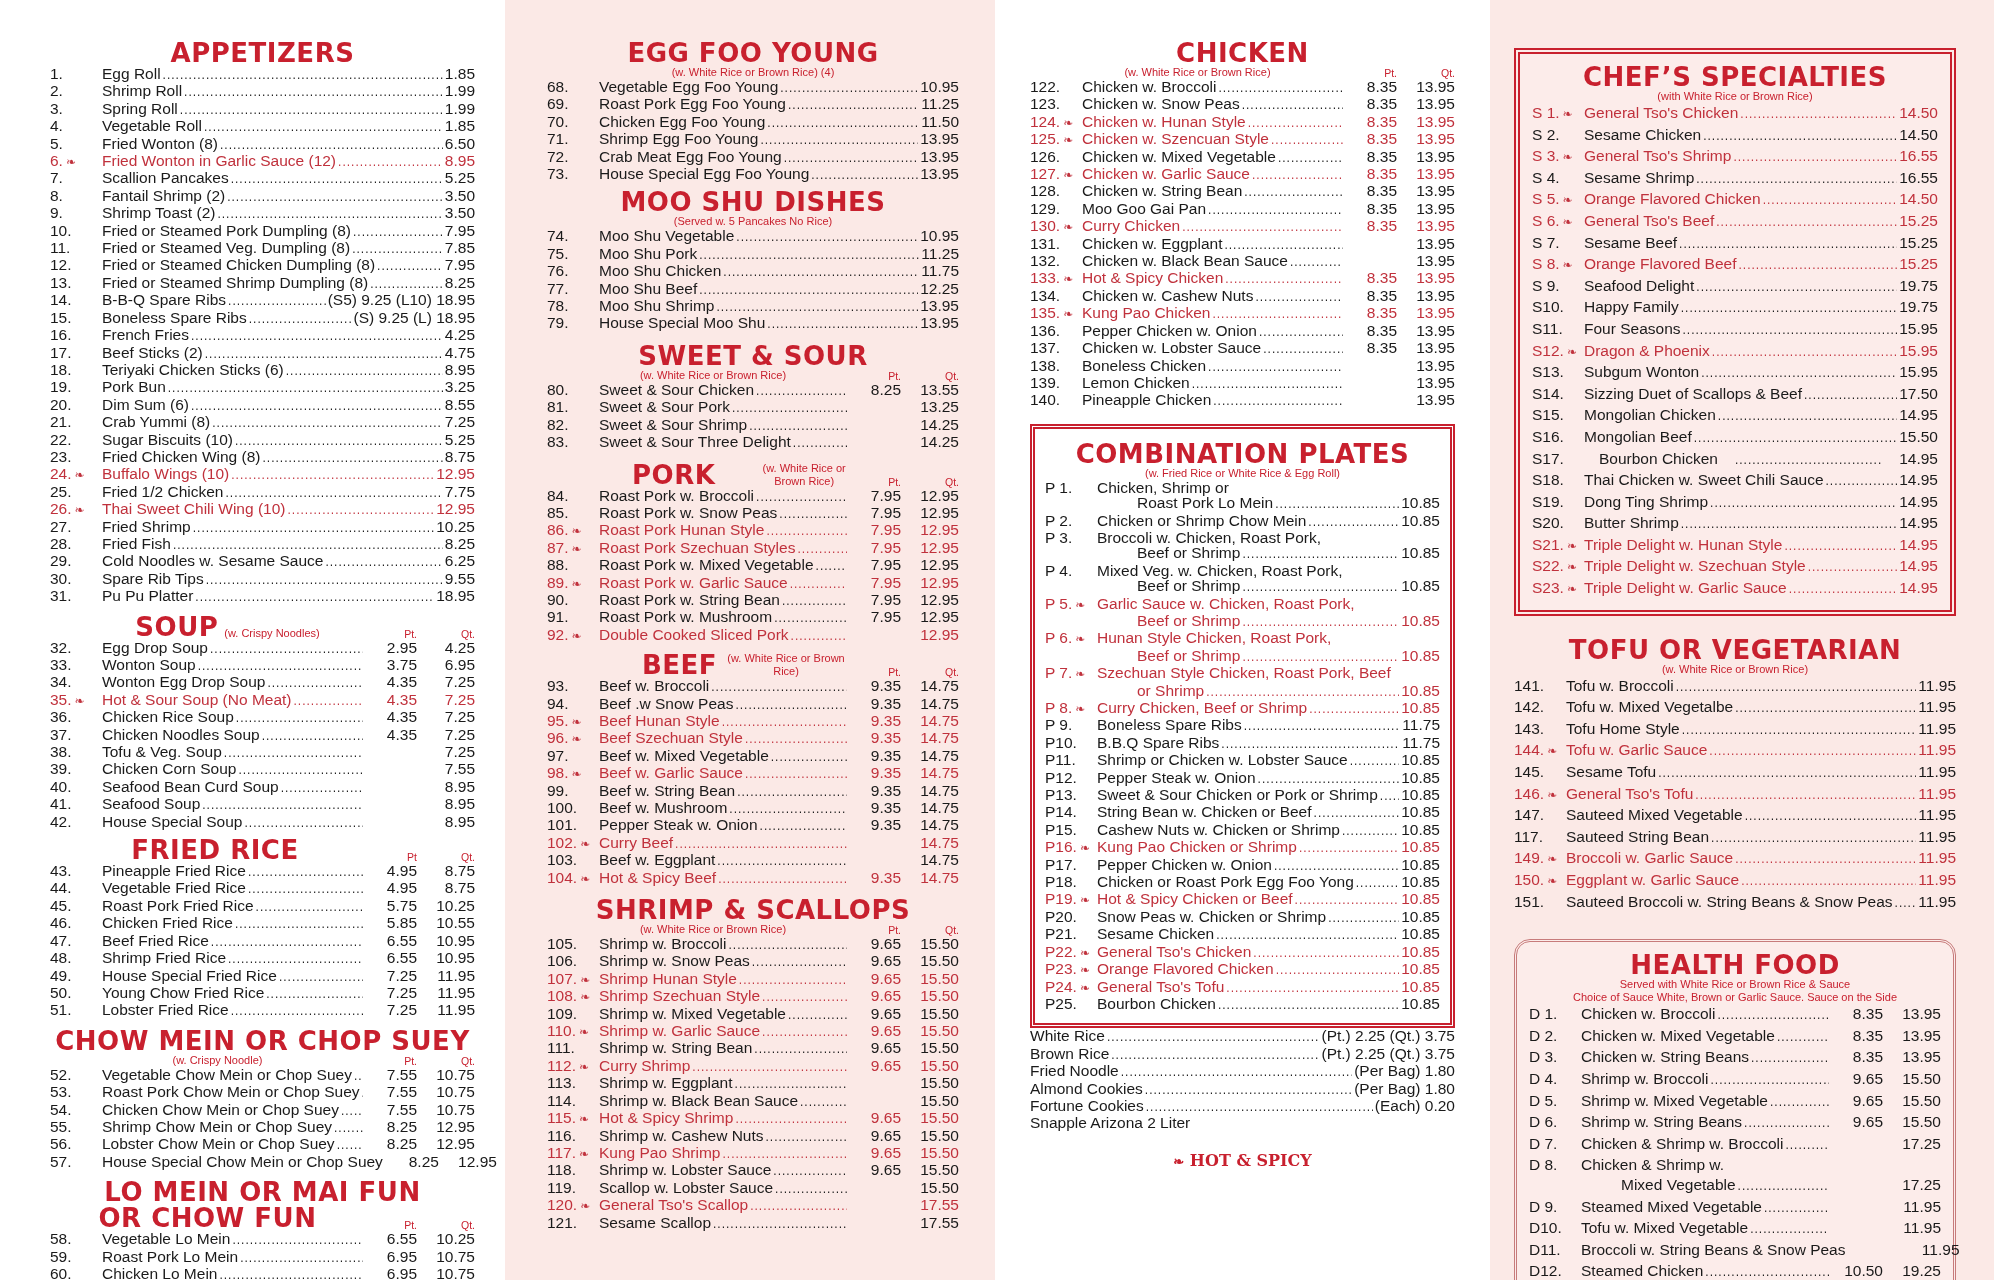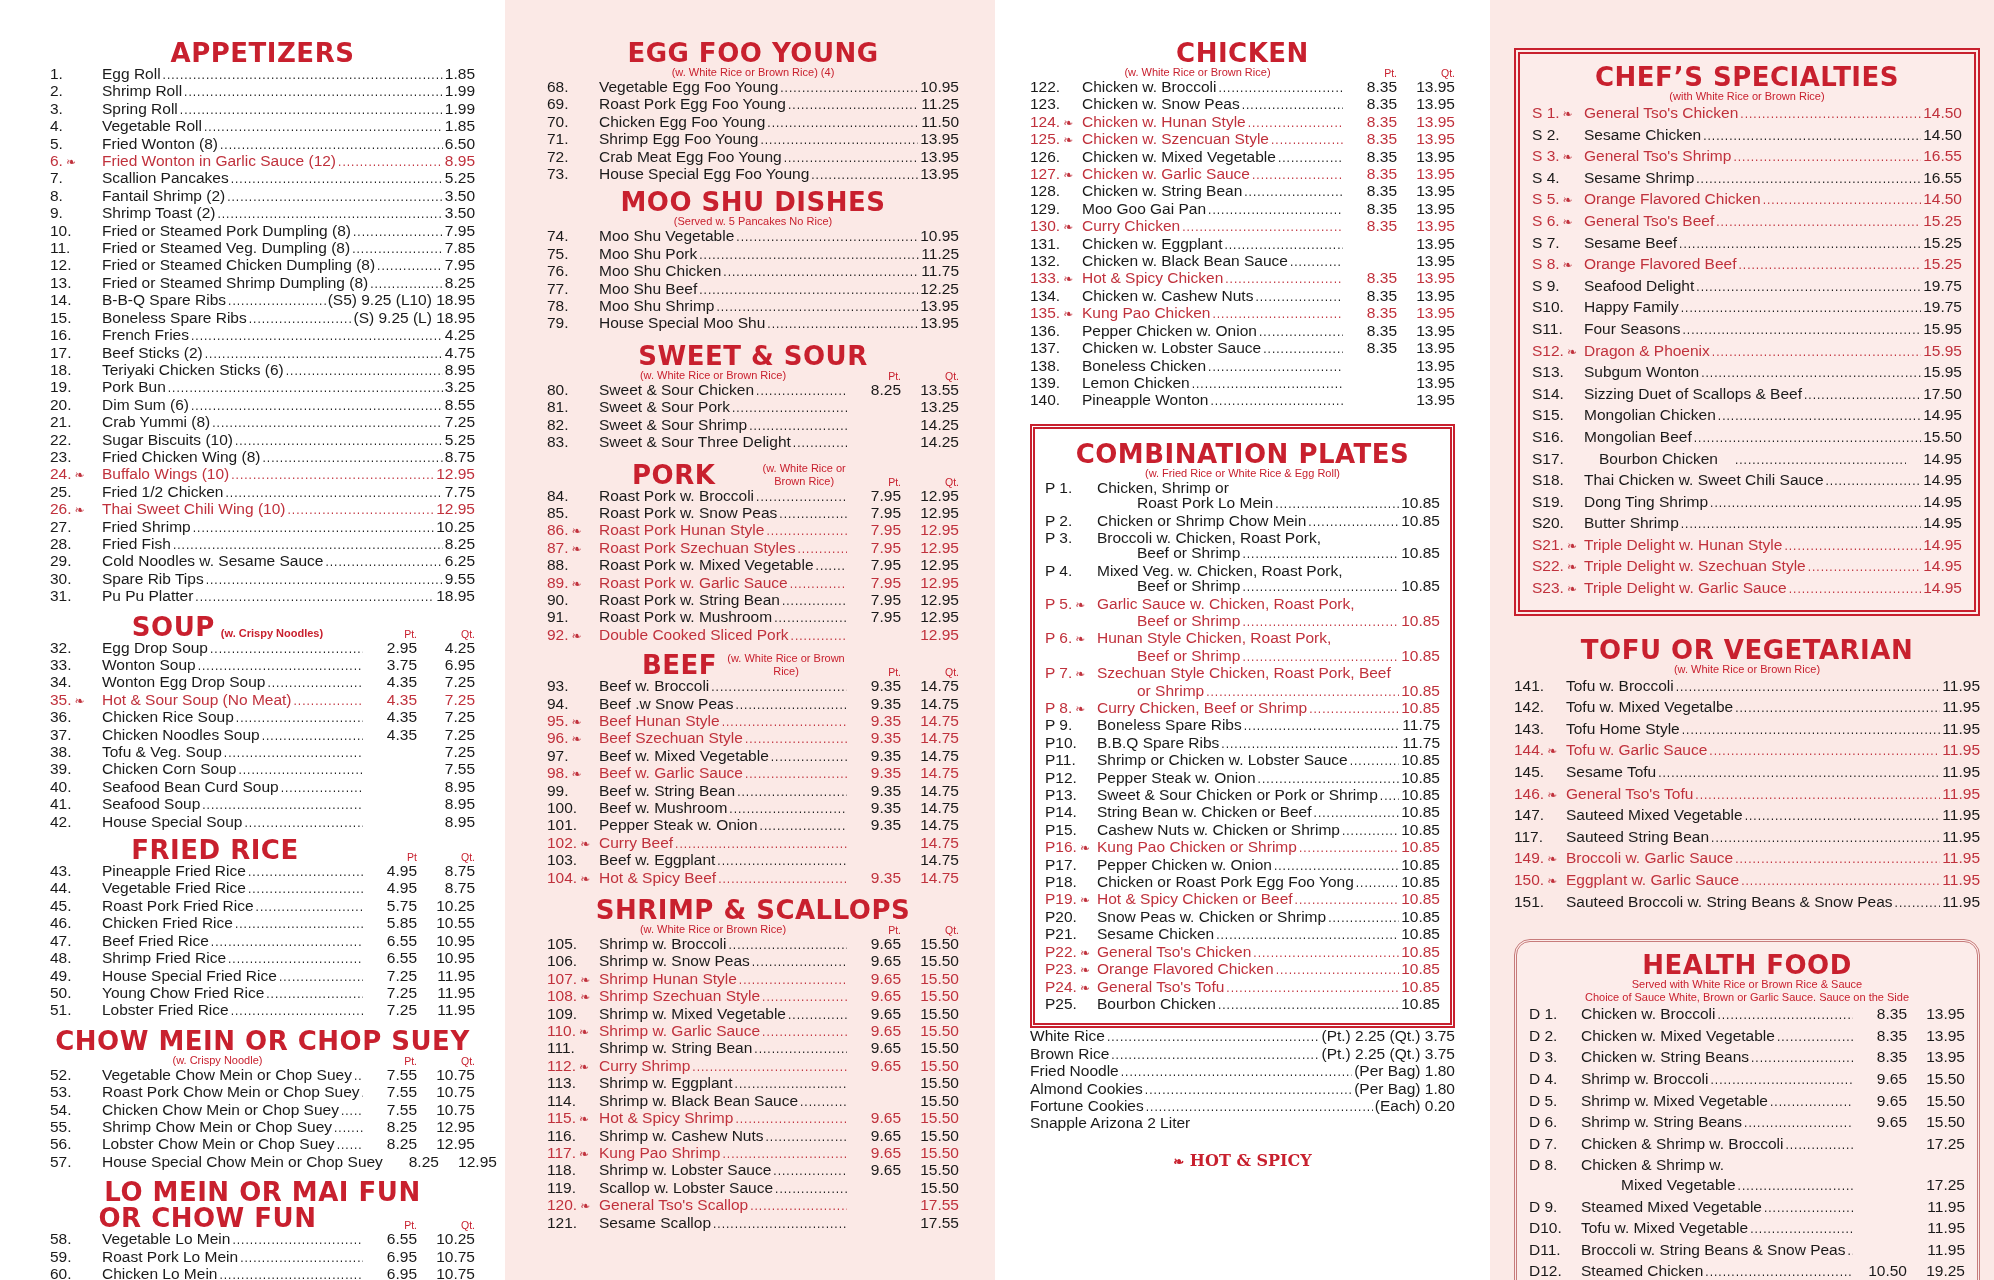--- a/index.html
+++ b/index.html
@@ -3,21 +3,21 @@
 <meta charset="utf-8">
 <style>
   * { box-sizing: border-box; margin: 0; padding: 0; }
   html, body { width: 1994px; height: 1280px; overflow: hidden; background: #ffffff; }
   body { font-family: "Liberation Sans", sans-serif; color: #1a1a1a; }
   .page { position: relative; width: 1961px; height: 1280px; display: flex; }
   .col { position: relative; height: 1280px; padding-top: 40px; }
   .col1 { width: 505px; background: #ffffff; padding-left: 50px; padding-right: 30px; }
   .col2 { width: 490px; background: #fbe9e6; padding-left: 42px; padding-right: 36px; }
   .col3 { width: 495px; background: #ffffff; padding-left: 35px; padding-right: 35px; }
-  .col4 { width: 504px; background: #fbe9e6; padding-left: 24px; padding-right: 14px; }
+  .col4 { width: 504px; background: #fbe9e6; padding-left: 24px; padding-right: 38px; }
 
   .sec-title { font-family: "DejaVu Sans", sans-serif; font-weight: bold; color: #c8202e; text-align: center; font-size: 26px; line-height: 26px; letter-spacing: 0.5px; }
   .sub { color: #c8202e; font-size: 11px; text-align: center; line-height: 13px; }
   .headrow { display: flex; align-items: flex-end; position: relative; }
   .headrow .t { flex: 1; }
   .ptqt { display: flex; font-size: 10.5px; color: #c8202e; }
   .ptqt span { display: inline-block; text-align: right; }
 
   .items { list-style: none; }
   .item { display: flex; align-items: baseline; font-size: 15.5px; line-height: 15.4px; white-space: nowrap; }
@@ -295,21 +295,21 @@
           </span>
           <span class="name">Pu Pu Platter</span>
           <span class="dots"></span>
           <span class="price">18.95</span>
         </li>
       </ul>
 
     <div class="headrow" style="margin-top:8px;">
       <div class="t" style="display:flex;align-items:flex-end;justify-content:center;padding-left:40px;">
         <span class="sec-title">SOUP</span>
-        <span class="sub" style="margin-left:6px;font-weight:bold;">(w. Crispy Noodles)</span>
+        <span class="sub" style="margin-left:6px;">(w. Crispy Noodles)</span>
       </div>
       <div class="ptqt">
           <span style="width:52px">Pt.</span>
           <span style="width:58px">Qt.</span>
         </div>
     </div>
     <ul class="items">
         <li class="item">
           <span class="num">
             <span>32.</span>
@@ -1332,21 +1332,21 @@
           </span>
           <span class="name">Lemon Chicken</span>
           <span class="dots"></span>
           <span class="p1"></span>
           <span class="p2">13.95</span>
         </li>
         <li class="item">
           <span class="num">
             <span>140.</span>
           </span>
-          <span class="name">Pineapple Wonton</span>
+          <span class="name">Pineapple Chicken</span>
           <span class="dots"></span>
           <span class="p1"></span>
           <span class="p2">13.95</span>
         </li>
       </ul>
 
     <div class="box-red" style="margin-top:14px;">
       <div class="sec-title">COMBINATION PLATES</div>
       <div class="sub">(w. Fried Rice or White Rice &amp; Egg Roll)</div>
       <ul class="items">

